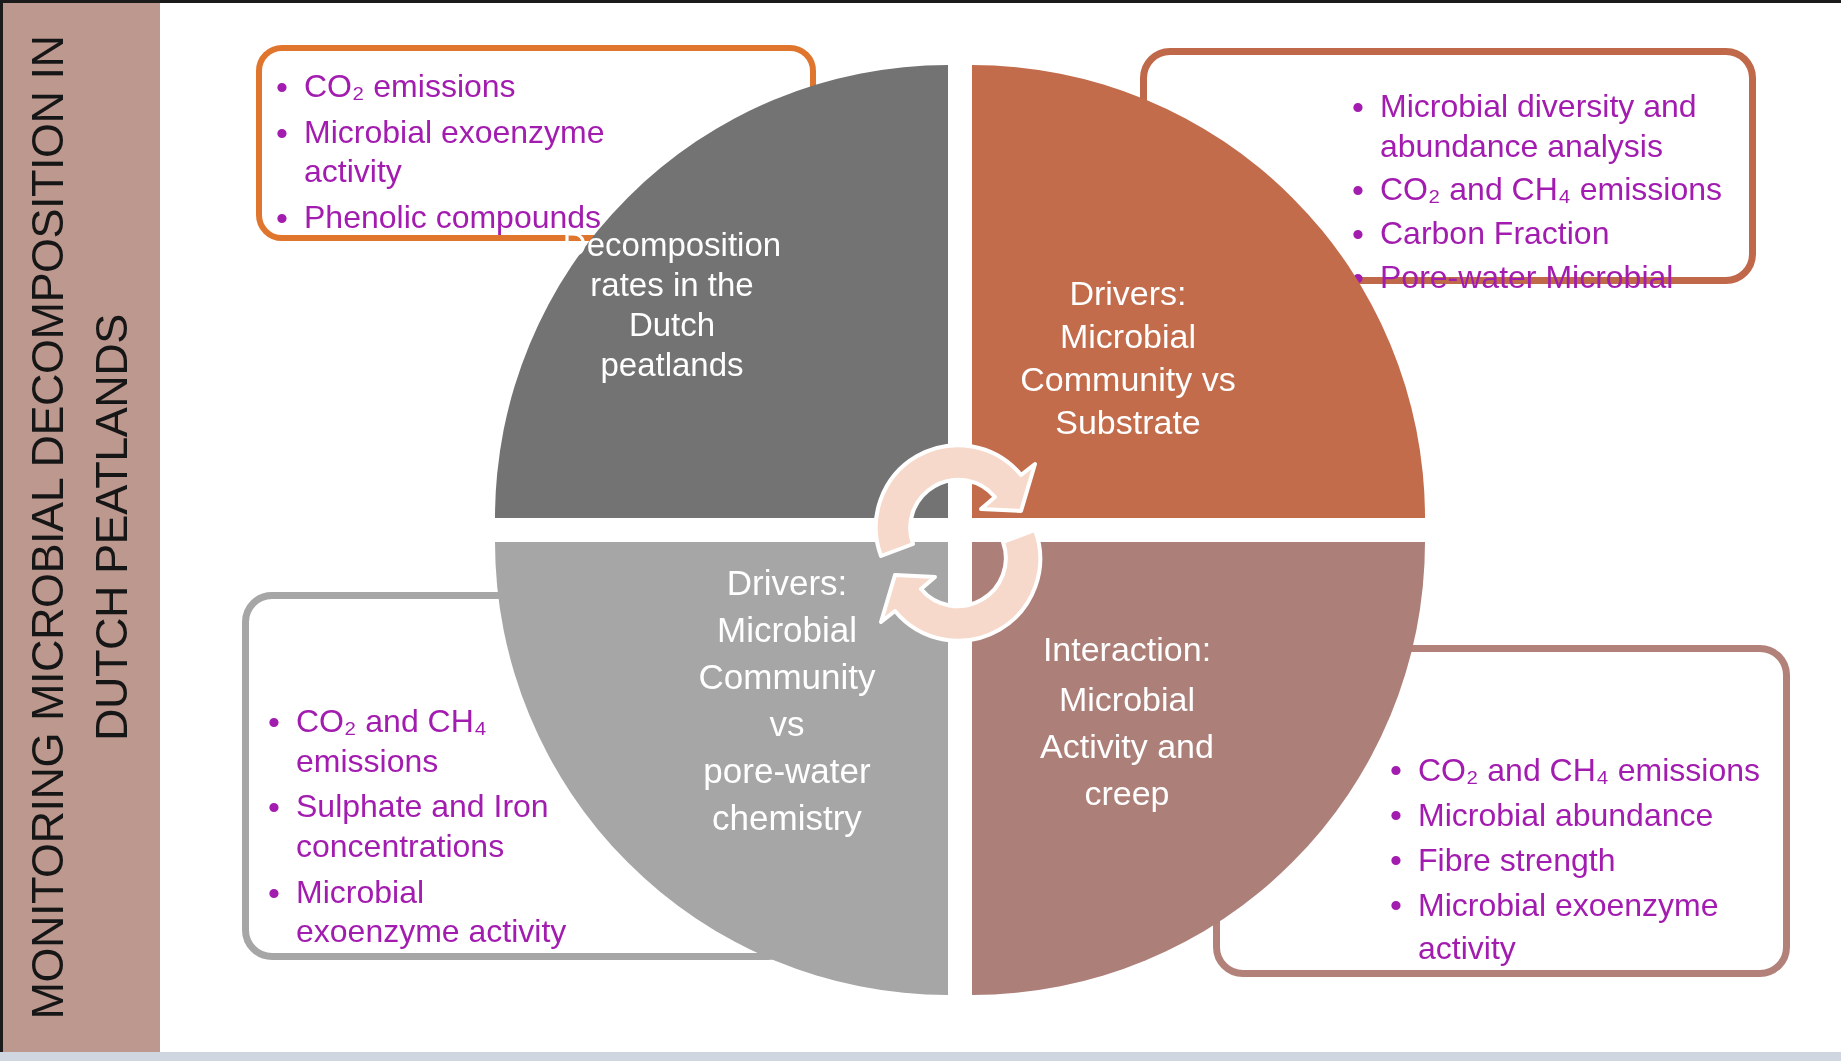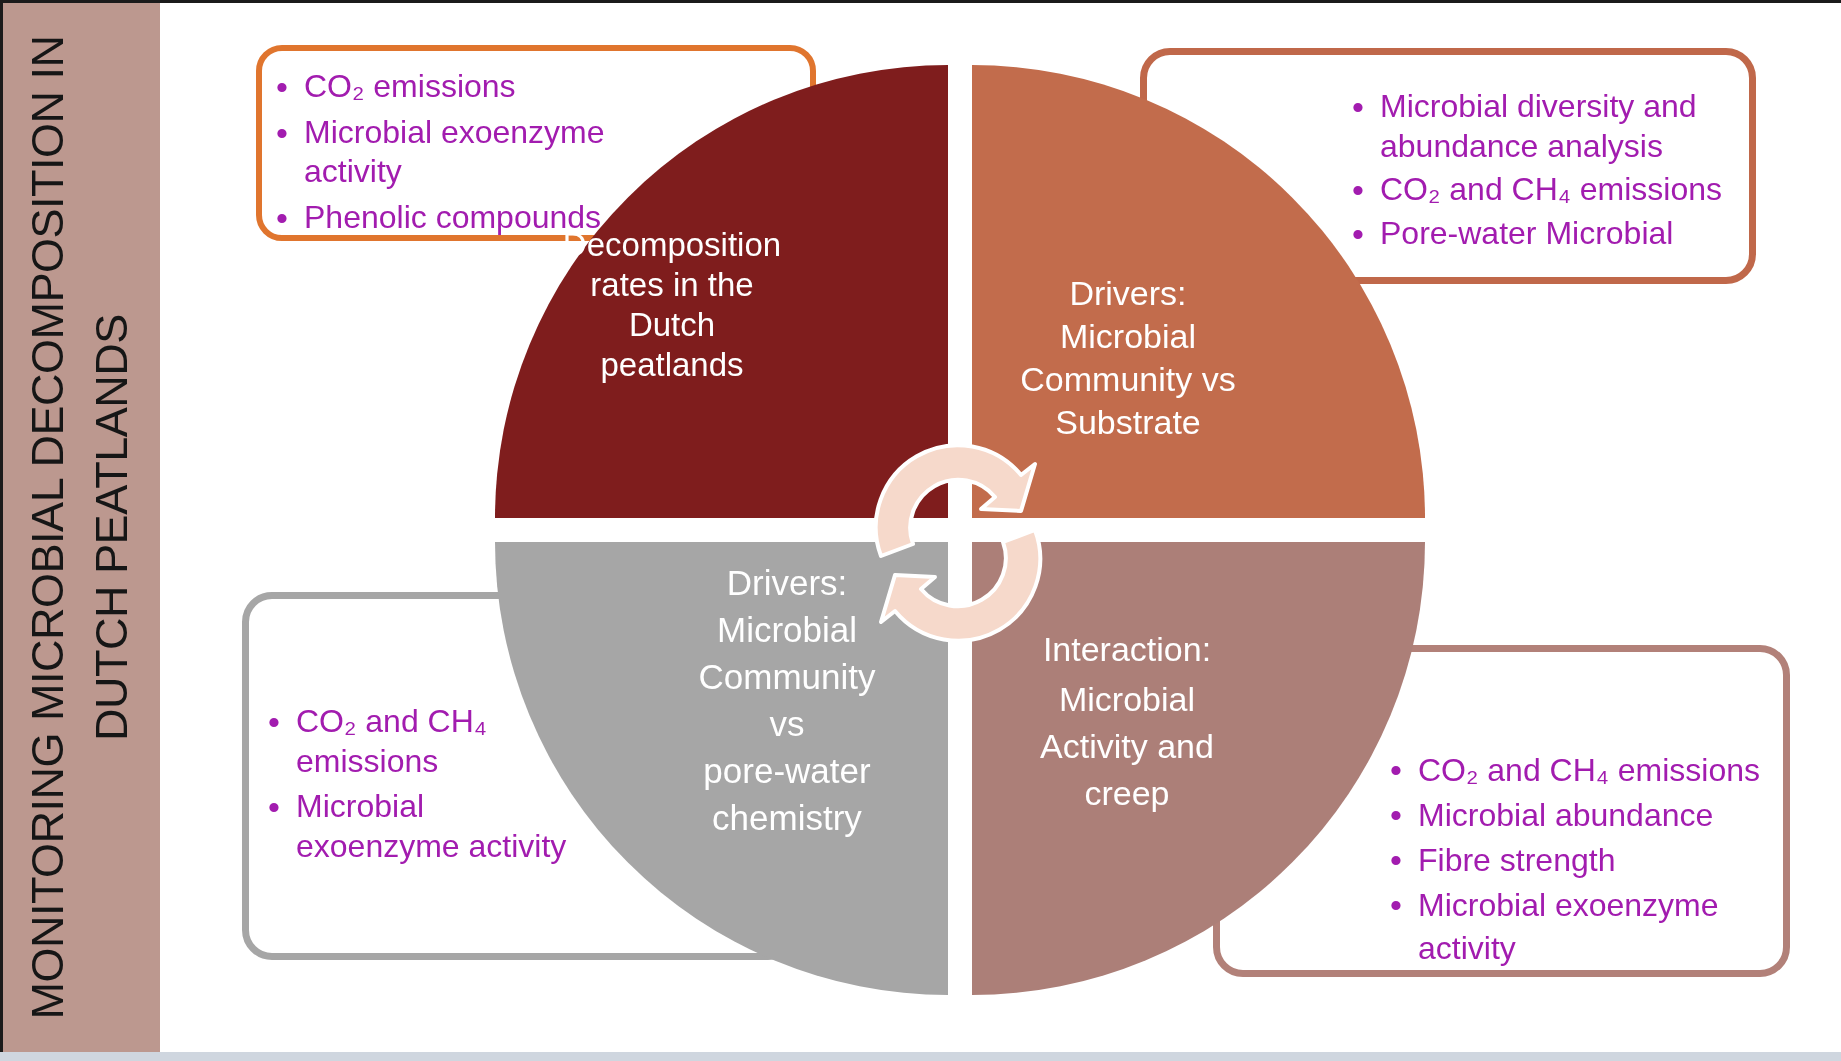--- a/index.html
+++ b/index.html
@@ -38,21 +38,21 @@
   .co-tr ul{width:385px;}
   .co-tr li{margin-bottom:4px;}
   .co-bl{left:242px;top:592px;width:556px;height:368px;border:7px solid #A6A6A6;border-radius:30px;padding:103px 0 0 17px;}
   .co-bl ul{width:315px;}
   .co-br{left:1213px;top:645px;width:577px;height:332px;border:7px solid #B28179;border-radius:30px;padding:97px 0 0 168px;}
   .co-br ul{width:400px;}
   .co-br li{line-height:1.34;margin-bottom:2px;}
 
   
   .quad{position:absolute;width:453px;height:453px;z-index:2;}
-  .q-tl{left:495px;top:65px;background:#7f1d1d;border-top-left-radius:100%;}
+  .q-tl{left:495px;top:65px;background:#737373;border-top-left-radius:100%;}
   .q-tr{left:972px;top:65px;background:#C26C4C;border-top-right-radius:100%;}
   .q-bl{left:495px;top:542px;background:#A6A6A6;border-bottom-left-radius:100%;}
   .q-br{left:972px;top:542px;background:#AC7F78;border-bottom-right-radius:100%;}
   .q-label{
     position:absolute;transform:translate(-50%,-50%);
     color:#ffffff;text-align:center;white-space:pre-line;
   }
   .q-tl .q-label{left:177px;top:240px;font-size:33px;line-height:40px;}
   .q-tr .q-label{left:156px;top:293px;font-size:34px;line-height:43px;}
   .q-bl .q-label{left:292px;top:158px;font-size:35px;line-height:47px;}
@@ -72,26 +72,28 @@
     <ul>
         <li>CO₂ emissions</li>
         <li>Microbial exoenzyme activity</li>
         <li>Phenolic compounds</li>
       </ul>
   </div>
   <div class="callout co-tr">
     <ul>
         <li>Microbial diversity and abundance analysis</li>
         <li>CO₂ and CH₄ emissions</li>
+        <li>Carbon Fraction</li>
         <li>Pore-water Microbial</li>
       </ul>
   </div>
   <div class="callout co-bl">
     <ul>
         <li>CO₂ and CH₄ emissions</li>
+        <li>Sulphate and Iron concentrations</li>
         <li>Microbial exoenzyme activity</li>
       </ul>
   </div>
   <div class="callout co-br">
     <ul>
         <li>CO₂ and CH₄ emissions</li>
         <li>Microbial abundance</li>
         <li>Fibre strength</li>
         <li>Microbial exoenzyme activity</li>
       </ul>

